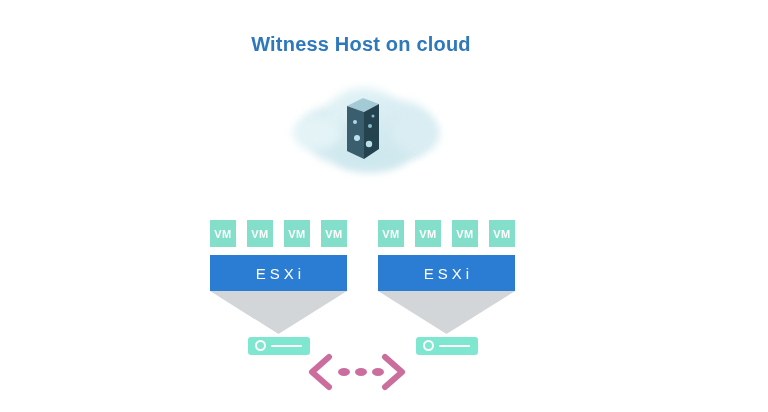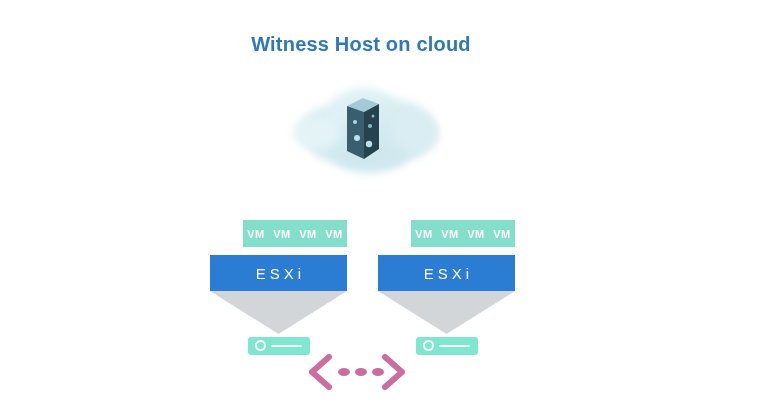--- a/index.html
+++ b/index.html
@@ -24,21 +24,21 @@
   .blob.b4 { left:18px; top:38px; width:112px; height:46px; background:#d3eaf0; }
   .blob.b5 { left:0px;  top:32px; width:48px;  height:34px; background:#e3f3f6; }
   .blob.b6 { left:98px; top:30px; width:48px;  height:40px; }
   .blob.b7 { left:42px; top:58px; width:70px;  height:30px; background:#cfe8ee; }
   .server { position:absolute; left:50px; top:12px; }
 
   
   .host { position:absolute; top:220px; width:137px; }
   .host.left  { left:210px; }
   .host.right { left:378px; }
-  .vm-row { display:flex; justify-content:flex-end; height:27px; }
+  .vm-row { display:flex; justify-content:space-between; height:27px; }
   .vm-box {
     width:26px; height:27px; background:#83dfc9; color:#ffffff;
     font-size:11px; font-weight:bold; letter-spacing:0.5px;
     display:flex; align-items:center; justify-content:center;
   }
   .esxi-bar {
     margin-top:8px; height:36px; background:#2b7cd3; color:#ffffff;
     font-size:15px; font-weight:normal; letter-spacing:4px;
     display:flex; align-items:center; justify-content:center;
     text-indent:4px;

